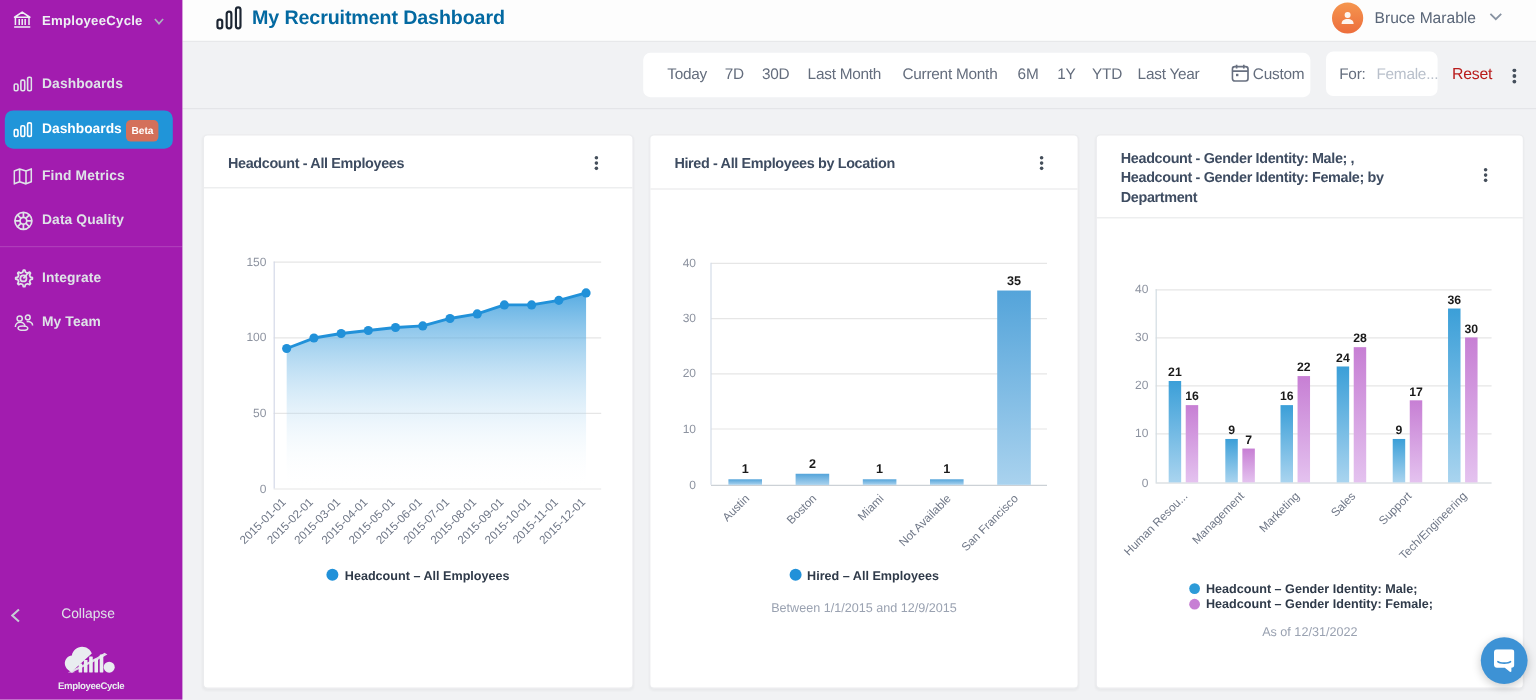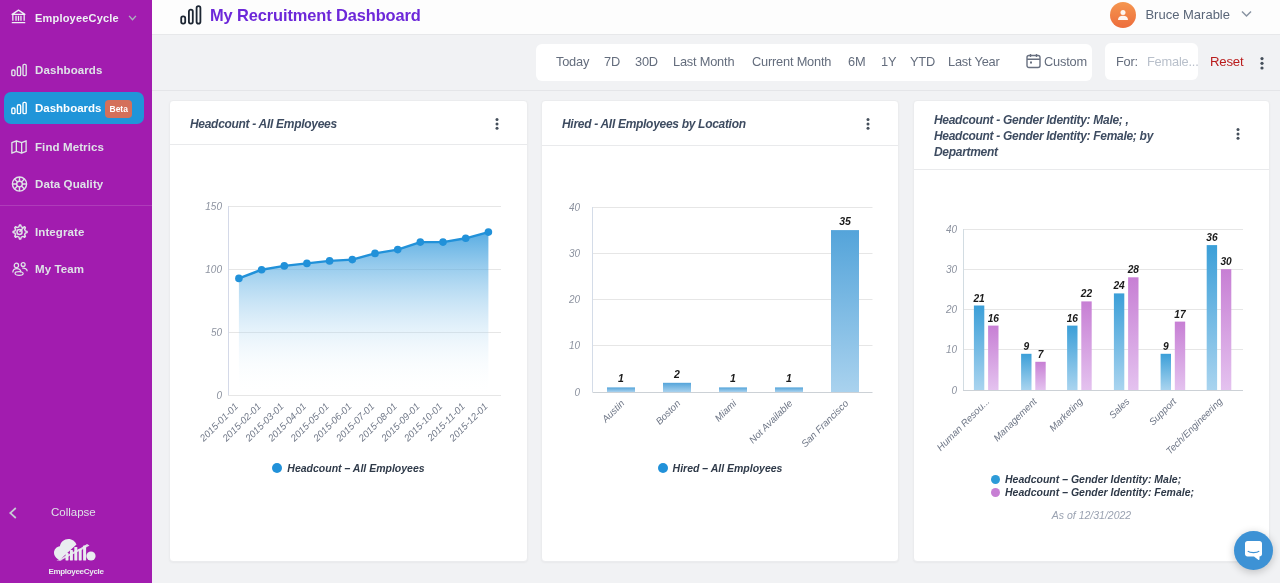--- a/index.html
+++ b/index.html
@@ -16,37 +16,37 @@
   #sb-active .beta { position:absolute; left:101px; top:calc(50% + 1px); transform:translateY(-50%); background:#d4705a; color:#fff; font-size:8.5px; font-weight:700; padding:4px 4.5px; border-radius:4px; }
   #sb-divider { position:absolute; left:0; top:205px; width:152px; height:1px; background:rgba(255,255,255,0.14); }
   #sb-logo-row { position:absolute; left:0; top:3px; width:152px; height:30px; color:#eef1f4; }
   #sb-logo-row .txt { position:absolute; left:35px; top:9px; font-size:11px; font-weight:700; letter-spacing:0.2px; }
   #collapse { position:absolute; left:0; top:502px; width:152px; height:22px; color:#dfe3e8; }
   #collapse .txt { position:absolute; left:51px; top:4px; font-size:11.5px; font-weight:400; }
   #bottomlogo { position:absolute; left:46px; top:538px; }
 
   
   #topbar { position:absolute; left:152px; top:0; width:1128px; height:35px; background:#fdfdfd; border-bottom:1px solid #e7e8ea; }
-  #pagetitle { position:absolute; left:210px; top:6px; font-size:16.4px; font-weight:700; color:#6d28d9; letter-spacing:-0.1px; }
+  #pagetitle { position:absolute; left:210px; top:6px; font-size:16.4px; font-weight:700; color:#0369a1; letter-spacing:-0.1px; }
   #titleicon { position:absolute; left:180px; top:4px; }
   #avatar { position:absolute; left:1110px; top:2px; width:26px; height:26px; border-radius:50%; background:linear-gradient(180deg,#f5964f 0%, #ed6d3c 100%); }
   #avatar svg { position:absolute; left:5px; top:5px; }
   #username { position:absolute; right:50px; top:7px; font-size:13px; color:#5a6678; }
   #userchev { position:absolute; right:28px; top:10px; }
 
   
   #toolstrip { position:absolute; left:152px; top:35px; width:1128px; height:56px; background:#f1f2f4; border-bottom:1px solid #e4e5e8; }
   #panel1 { position:absolute; left:536px; top:44px; width:556px; height:37px; background:#fff; border-radius:6px; z-index:3; }
   #panel2 { position:absolute; left:1105px; top:43px; width:93px; height:37px; background:#fff; border-radius:6px; z-index:3; }
   .tb { position:absolute; top:43px; height:37px; line-height:37px; font-size:12.8px; color:#646d7d; font-weight:400; z-index:4; letter-spacing:-0.2px; }
   #reset { position:absolute; left:1210px; top:43px; height:37px; line-height:37px; font-size:13.2px; color:#b91c1c; font-weight:400; z-index:4; letter-spacing:-0.2px; }
   #tbkebab { position:absolute; left:1259.5px; top:57px; z-index:4; }
 
   
-  .card { position:absolute; top:100px; height:462px; background:#fff; border-radius:4px; border:1px solid #ebecee; box-shadow:0 1px 2px rgba(0,0,0,0.04);font-style:italic; }
+  .card { position:absolute; top:112px; height:462px; background:#fff; border-radius:4px; border:1px solid #ebecee; box-shadow:0 1px 2px rgba(0,0,0,0.04); }
   #card1 { left:169px; width:359px; }
   #card2 { left:541px; width:358px; }
   #card3 { left:913px; width:357px; }
   .card-title { position:absolute; left:20px; top:0; font-size:12px; font-weight:700; color:#3e4c61; letter-spacing:-0.3px; }
   .card-kebab { position:absolute; }
   .card-div { position:absolute; left:0; width:100%; height:1px; background:#e9eaec; }
   .legend { position:absolute; width:100%; text-align:center; font-size:10.5px; font-weight:700; color:#2f3a49; }
   .ldot { display:inline-block; width:10px; height:10px; border-radius:50%; vertical-align:-1px; margin-right:5px; }
   .footnote { position:absolute; width:100%; text-align:center; font-size:10.5px; color:#9aa2b1; }
 </style>
@@ -302,20 +302,21 @@
       </g>
     <g id="xl2" font-size="9.7" fill="#6f7787">
         <text x="83" y="259" text-anchor="end" transform="rotate(-45 83 259)">Austin</text>
         <text x="139" y="259" text-anchor="end" transform="rotate(-45 139 259)">Boston</text>
         <text x="195" y="259" text-anchor="end" transform="rotate(-45 195 259)">Miami</text>
         <text x="251" y="259" text-anchor="end" transform="rotate(-45 251 259)">Not Available</text>
         <text x="307" y="259" text-anchor="end" transform="rotate(-45 307 259)">San Francisco</text>
       </g>
   </svg>
   <div class="legend" style="top:361px"><span class="ldot" style="background:#2191d9"></span>Hired – All Employees</div>
+  <div class="footnote" style="top:388px">Between 1/1/2015 and 12/9/2015</div>
 </div>
 
 <div class="card" id="card3">
   <div class="card-title" style="top:11px; line-height:16px;">Headcount - Gender Identity: Male; ,<br>Headcount - Gender Identity: Female; by<br>Department</div>
   <svg class="card-kebab" style="left:322px;top:27px" width="4" height="12" viewBox="0 0 4 12" fill="#454f5b">
       <circle cx="2" cy="1.5" r="1.5"></circle>
       <circle cx="2" cy="5.9" r="1.5"></circle>
       <circle cx="2" cy="10.3" r="1.5"></circle>
     </svg>
   <div class="card-div" style="top:68px"></div>

